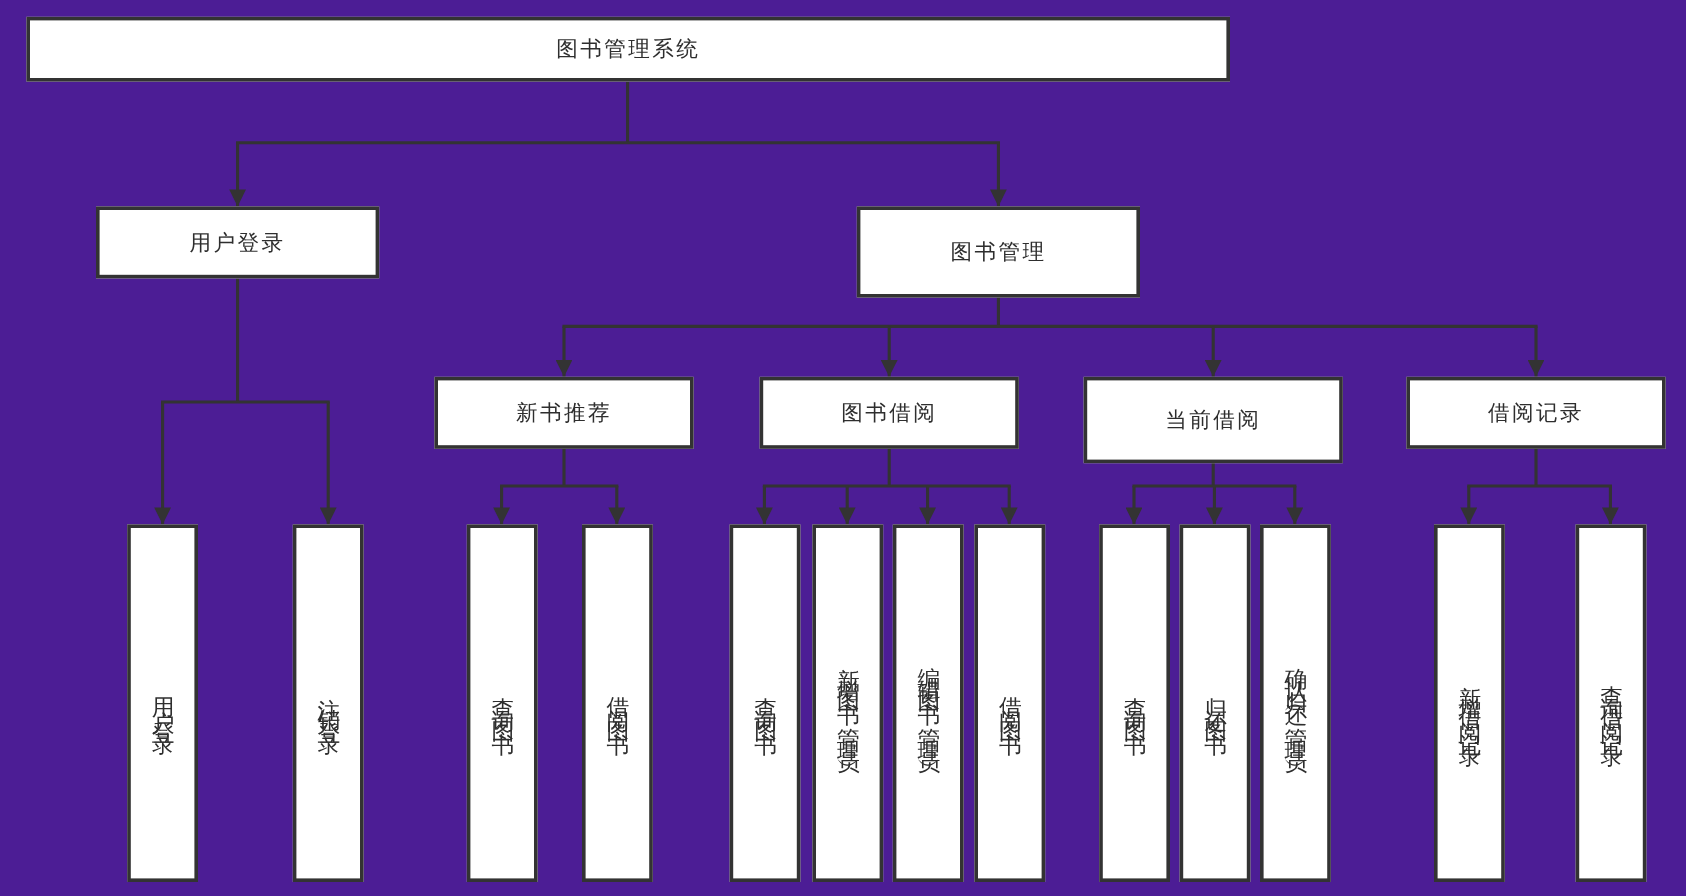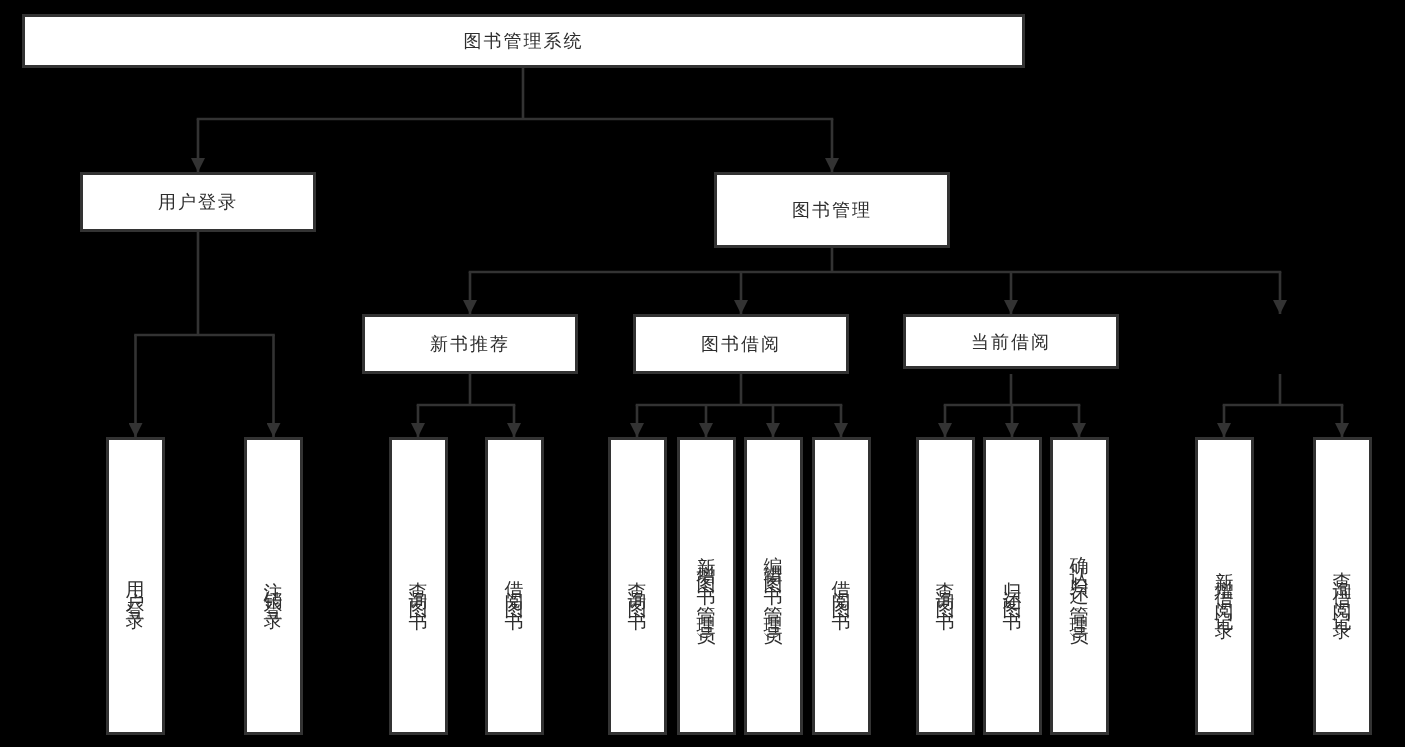--- a/index.html
+++ b/index.html
@@ -1,20 +1,20 @@
 <!DOCTYPE html>
 <html><head>
 <meta charset="utf-8">
 <style>
   html, body { margin: 0; padding: 0; background: #ffffff; }
   #canvas {
     position: relative;
     width: 1405px;
     height: 747px;
-    background: #000000;
+    background: #4c1d95;
     font-family: "Liberation Sans", "DejaVu Sans", sans-serif;
     overflow: hidden;
   }
   #wires {
     position: absolute;
     left: 0; top: 0;
     width: 1405px; height: 747px;
     pointer-events: none;
   }
   .node {
@@ -38,21 +38,21 @@
     letter-spacing: 10px;
     line-height: 1;
     color: #2e2e2e;
   }
   
   #n-root            { left: 22px;   top: 14px;  width: 1003px; height: 54px; }
   #n-user-login      { left: 80px;   top: 172px; width: 236px;  height: 60px; }
   #n-book-mgmt       { left: 714px;  top: 172px; width: 236px;  height: 76px; }
   #n-new-books       { left: 362px;  top: 314px; width: 216px;  height: 60px; }
   #n-book-borrow     { left: 633px;  top: 314px; width: 216px;  height: 60px; }
-  #n-current-borrow  { left: 903px;  top: 314px; width: 216px;  height: 55px; }
+  #n-current-borrow  { left: 903px;  top: 314px; width: 216px;  height: 72px; }
   #n-borrow-records  { left: 1172px; top: 314px; width: 216px;  height: 60px; }
   .leaf              { top: 437px; height: 298px; width: 59px; }
   #l-login           { left: 106px; }
   #l-logout          { left: 244px; }
   #l-nbr-query       { left: 389px; }
   #l-nbr-borrow      { left: 485px; }
   #l-bb-query        { left: 608px; }
   #l-bb-add          { left: 677px; }
   #l-bb-edit         { left: 744px; }
   #l-bb-borrow       { left: 812px; }
@@ -142,20 +142,21 @@
   </svg>
 
   <div id="n-root" class="node hnode">图书管理系统</div>
 
   <div id="n-user-login" class="node hnode">用户登录</div>
   <div id="n-book-mgmt" class="node hnode">图书管理</div>
 
   <div id="n-book-borrow" class="node hnode">图书借阅</div>
   <div id="n-new-books" class="node hnode">新书推荐</div>
   <div id="n-current-borrow" class="node hnode">当前借阅</div>
+  <div id="n-borrow-records" class="node hnode">借阅记录</div>
 
   <div id="l-login" class="node leaf">
     <span>用户登录</span>
   </div>
   <div id="l-logout" class="node leaf">
     <span>注销登录</span>
   </div>
 
   <div id="l-nbr-query" class="node leaf">
     <span>查询图书</span>

